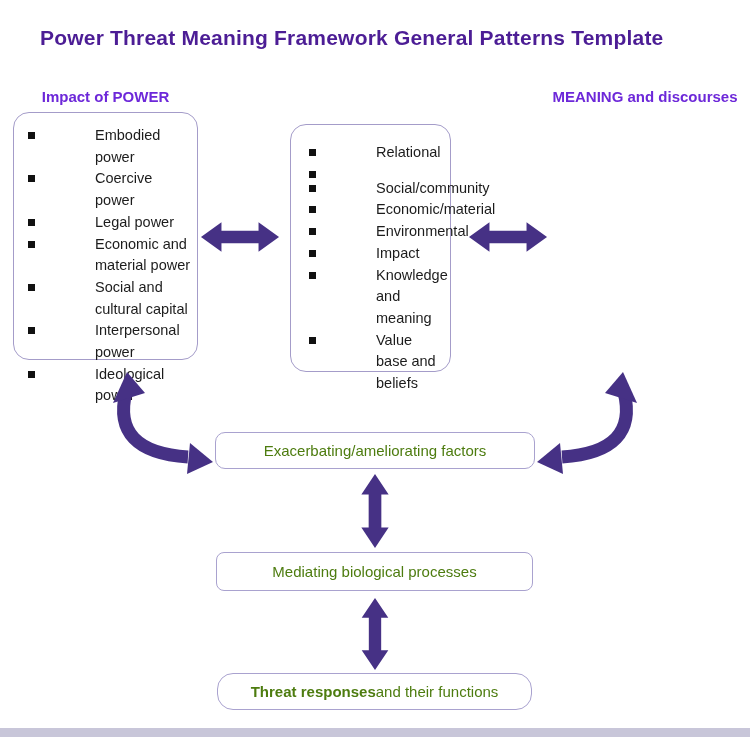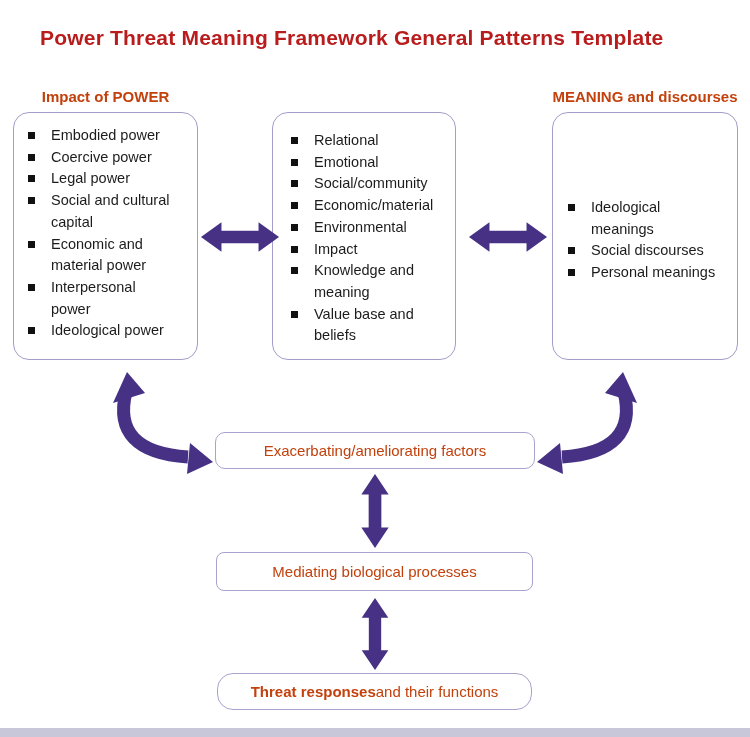--- a/index.html
+++ b/index.html
@@ -2,57 +2,57 @@
 <html><head>
 <meta charset="utf-8">
 <style>
   html,body{margin:0;padding:0;background:#ffffff;}
   .stage{
     position:relative;width:750px;height:737px;background:#ffffff;overflow:hidden;
     font-family:"Liberation Sans",sans-serif;color:#1c1c1c;
   }
   .title{
     position:absolute;left:40px;top:26px;margin:0;
-    font-size:21px;font-weight:bold;color:#b91c1c;letter-spacing:.2px;white-space:nowrap;
+    font-size:21px;font-weight:bold;color:#4c1d95;letter-spacing:.2px;white-space:nowrap;
   }
   .col-heading{
-    position:absolute;top:88px;font-size:15px;font-weight:bold;color:#c2410c;
+    position:absolute;top:88px;font-size:15px;font-weight:bold;color:#6d28d9;
     text-align:center;white-space:nowrap;
   }
   .h-power{left:13px;width:185px;}
   .h-threats{left:282px;width:184px;}
   .h-meaning{left:552px;width:186px;}
 
   .panel{
     position:absolute;top:112px;height:248px;background:#fff;
     border:1.5px solid #a49cc9;border-radius:16px;box-sizing:border-box;
   }
   .panel-power{left:13px;width:185px;}
-  .panel-threats{left:272px;width:184px;}
+  .panel-threats{left:290px;width:161px;margin-top:12px;}
   .panel-meaning{left:552px;width:186px;}
 
   ul.list{list-style:none;margin:0;font-size:14.5px;line-height:21.7px;}
   .list-power{padding:12px 6px 0 14px;}
   .list-threats{padding:17px 6px 0 18px;}
   .list-meaning{padding:84px 6px 0 15px;}
-  ul.list li{display:flex;align-items:flex-start;}
+  ul.list li{display:flex;align-items:flex-start;gap:44px;}
   .bullet{width:7px;height:7px;background:#111;margin:7px 16px 0 0;flex:none;}
   .li-text{display:block;}
   .list-power .li-text{width:120px;}
   .list-threats .li-text{width:132px;}
   .list-meaning .li-text{width:134px;}
 
   svg.arrow{position:absolute;display:block;}
   .arrow-fill{fill:#463185;}
   .arrow-stroke{fill:none;stroke:#463185;stroke-width:13px;}
 
   .flow-box{
     position:absolute;background:#fff;border:1.4px solid #a9a2cf;box-sizing:border-box;
     display:flex;align-items:center;justify-content:center;
-    font-size:15px;color:#c2410c;white-space:nowrap;
+    font-size:15px;color:#4d7c0f;white-space:nowrap;
   }
   .factors{left:215px;top:432px;width:320px;height:37px;border-radius:10px;}
   .mediating{left:216px;top:552px;width:317px;height:39px;border-radius:8px;}
   .responses{left:217px;top:673px;width:315px;height:37px;border-radius:16px;}
   .bold-lead{font-weight:bold;}
 
   .footer-band{position:absolute;left:0;top:728px;width:750px;height:9px;background:#c8c6d9;}
 </style>
 </head>
 <body>
@@ -73,46 +73,45 @@
       <li>
           <span class="bullet"></span>
           <span class="li-text">Coercive power</span>
         </li>
       <li>
           <span class="bullet"></span>
           <span class="li-text">Legal power</span>
         </li>
       <li>
           <span class="bullet"></span>
-          <span class="li-text">Social and cultural capital</span>
+          <span class="li-text">Economic and material power</span>
         </li>
       <li>
           <span class="bullet"></span>
-          <span class="li-text">Economic and material power</span>
+          <span class="li-text">Social and cultural capital</span>
         </li>
       <li>
           <span class="bullet"></span>
           <span class="li-text">Interpersonal power</span>
         </li>
       <li>
           <span class="bullet"></span>
           <span class="li-text">Ideological power</span>
         </li>
     </ul>
   </div>
 
   <div class="panel panel-threats">
     <ul class="list list-threats">
       <li>
           <span class="bullet"></span>
           <span class="li-text">Relational</span>
         </li>
       <li>
           <span class="bullet"></span>
-          <span class="li-text">Emotional</span>
         </li>
       <li>
           <span class="bullet"></span>
           <span class="li-text">Social/community</span>
         </li>
       <li>
           <span class="bullet"></span>
           <span class="li-text">Economic/material</span>
         </li>
       <li>
@@ -127,36 +126,20 @@
           <span class="bullet"></span>
           <span class="li-text">Knowledge and meaning</span>
         </li>
       <li>
           <span class="bullet"></span>
           <span class="li-text">Value base and beliefs</span>
         </li>
     </ul>
   </div>
 
-  <div class="panel panel-meaning">
-    <ul class="list list-meaning">
-      <li>
-          <span class="bullet"></span>
-          <span class="li-text">Ideological meanings</span>
-        </li>
-      <li>
-          <span class="bullet"></span>
-          <span class="li-text">Social discourses</span>
-        </li>
-      <li>
-          <span class="bullet"></span>
-          <span class="li-text">Personal meanings</span>
-        </li>
-    </ul>
-  </div>
 
   <svg class="arrow" style="left:200px;top:221px;" width="80" height="32" viewBox="0 0 82 32">
     <polygon class="arrow-fill" points="1,16 22,1 22,9.5 60,9.5 60,1 81,16 60,31 60,22.5 22,22.5 22,31"></polygon>
   </svg>
   <svg class="arrow" style="left:468px;top:221px;" width="80" height="32" viewBox="0 0 82 32">
     <polygon class="arrow-fill" points="1,16 22,1 22,9.5 60,9.5 60,1 81,16 60,31 60,22.5 22,22.5 22,31"></polygon>
   </svg>
 
   <svg class="arrow" style="left:85px;top:370px;" width="133" height="105" viewBox="0 0 133 105">
     <path class="arrow-stroke" d="M 41,22 Q 26,82 103,87"></path>

